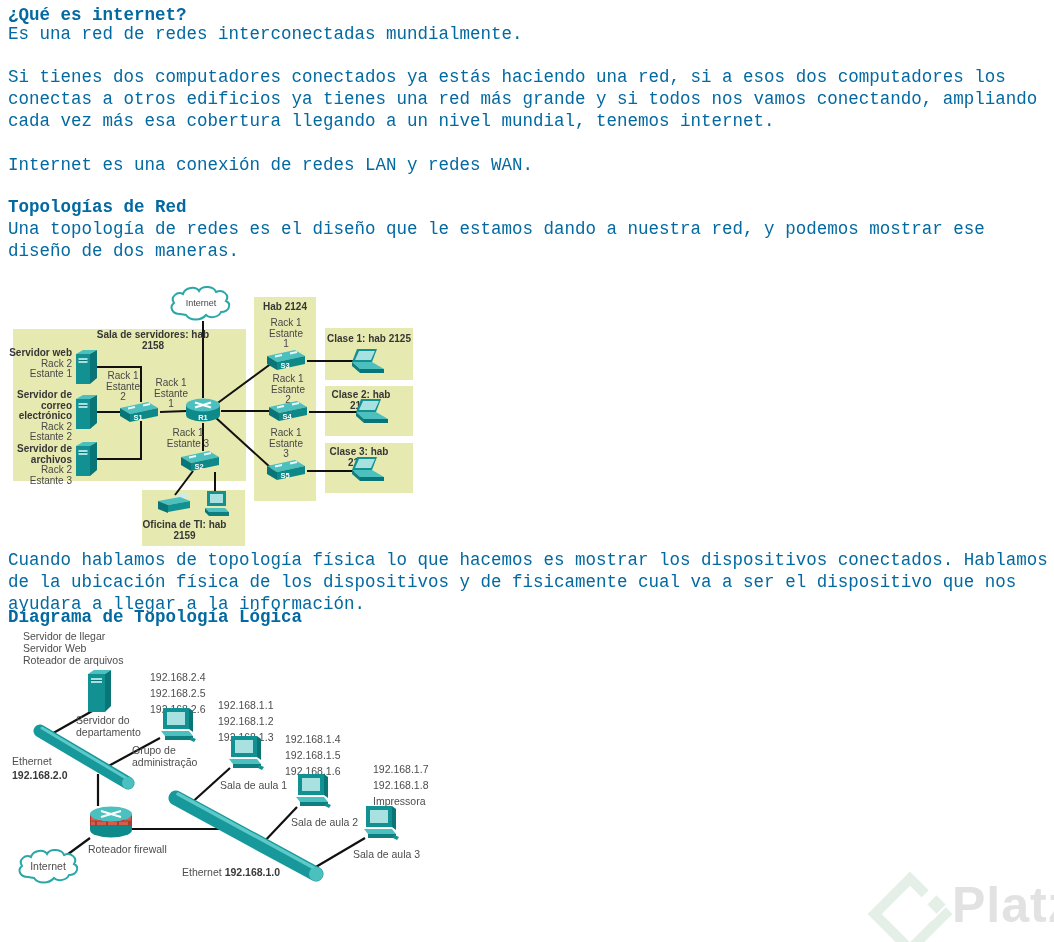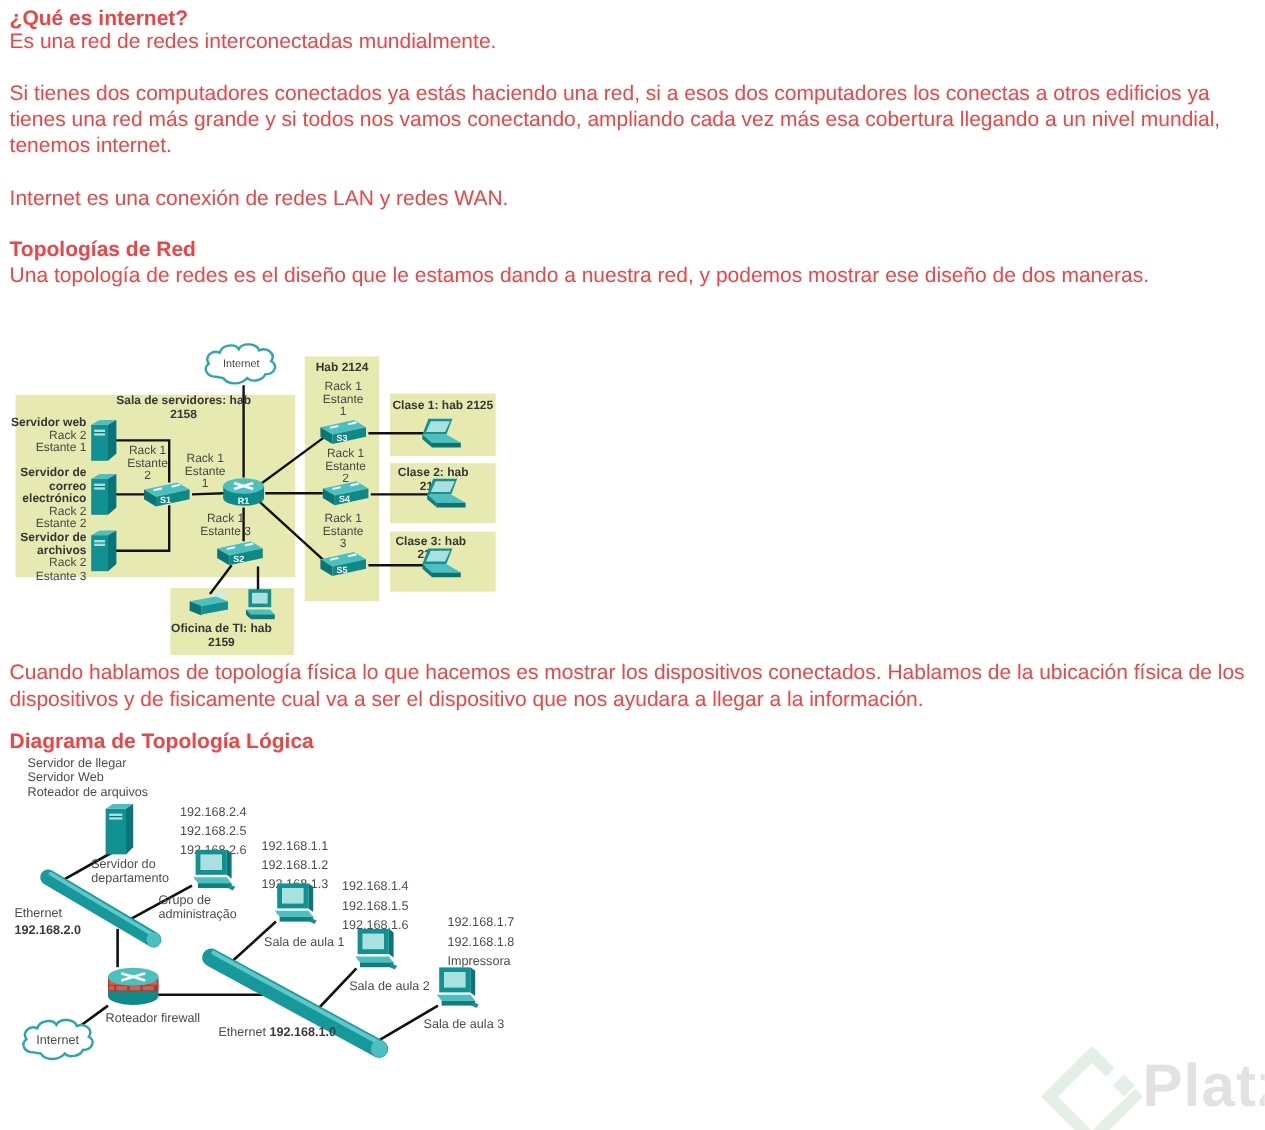--- a/index.html
+++ b/index.html
@@ -1,18 +1,18 @@
 <!DOCTYPE html>
 <html><head>
 <meta charset="utf-8">
 <style>
   html,body{margin:0;padding:0;background:#fff;}
   .page{position:relative;width:1054px;height:942px;overflow:hidden;background:#fff;font-family:"Liberation Serif",serif;}
   .abs{position:absolute;}
-  .st{font-family:Liberation Sans, sans-serif;font-size:17.5px;line-height:22px;color:#ef4444;z-index:2;}
+  .st{font-family:Liberation Mono, monospace;font-size:17.5px;line-height:22px;color:#0369a1;z-index:2;}
   .sh{font-weight:bold;}
   
   .pl{font-family:"Liberation Sans",sans-serif;font-size:10px;line-height:10.5px;color:#474747;}
   .plb{font-weight:bold;color:#363636;}
   
   .ll{font-family:"Liberation Sans",sans-serif;font-size:10.5px;line-height:12px;color:#4d4d4d;}
   .ip{line-height:15.8px;}
   .tc{text-align:center;}
   .tr{text-align:right;}
   .room{position:absolute;background:#e7eab0;}
@@ -370,18 +370,18 @@
     <svg class="abs" style="left:351px;top:178px;" width="38" height="34" viewBox="0 0 38 34">
       <rect x="5" y="0" width="26" height="21" fill="#129192"></rect>
         <polygon points="31,0 35,3 35,24 31,21" fill="#0a7576"></polygon>
       <rect x="9" y="4" width="18" height="13" fill="#a9e0e0"></rect>
       <polygon points="3,23 31,23 35,28 7,28" fill="#4cbfbf"></polygon>
         <rect x="7" y="28" width="28" height="4" fill="#0e7f80"></rect>
       <polygon points="33,29 38,31 36,34 32,32" fill="#129192"></polygon>
     </svg>
     <div class="abs ll" style="left:343px;top:220px;">Sala de aula 3</div>
 
-    <div class="abs ll" style="left:172px;top:226px;">
+    <div class="abs ll" style="left:172px;top:238px;">
       <span>Ethernet </span><span style="font-weight:bold;color:#3a3a3a;">192.168.1.0</span>
     </div>
   </div>
 
 </div>
 
 </body></html>

